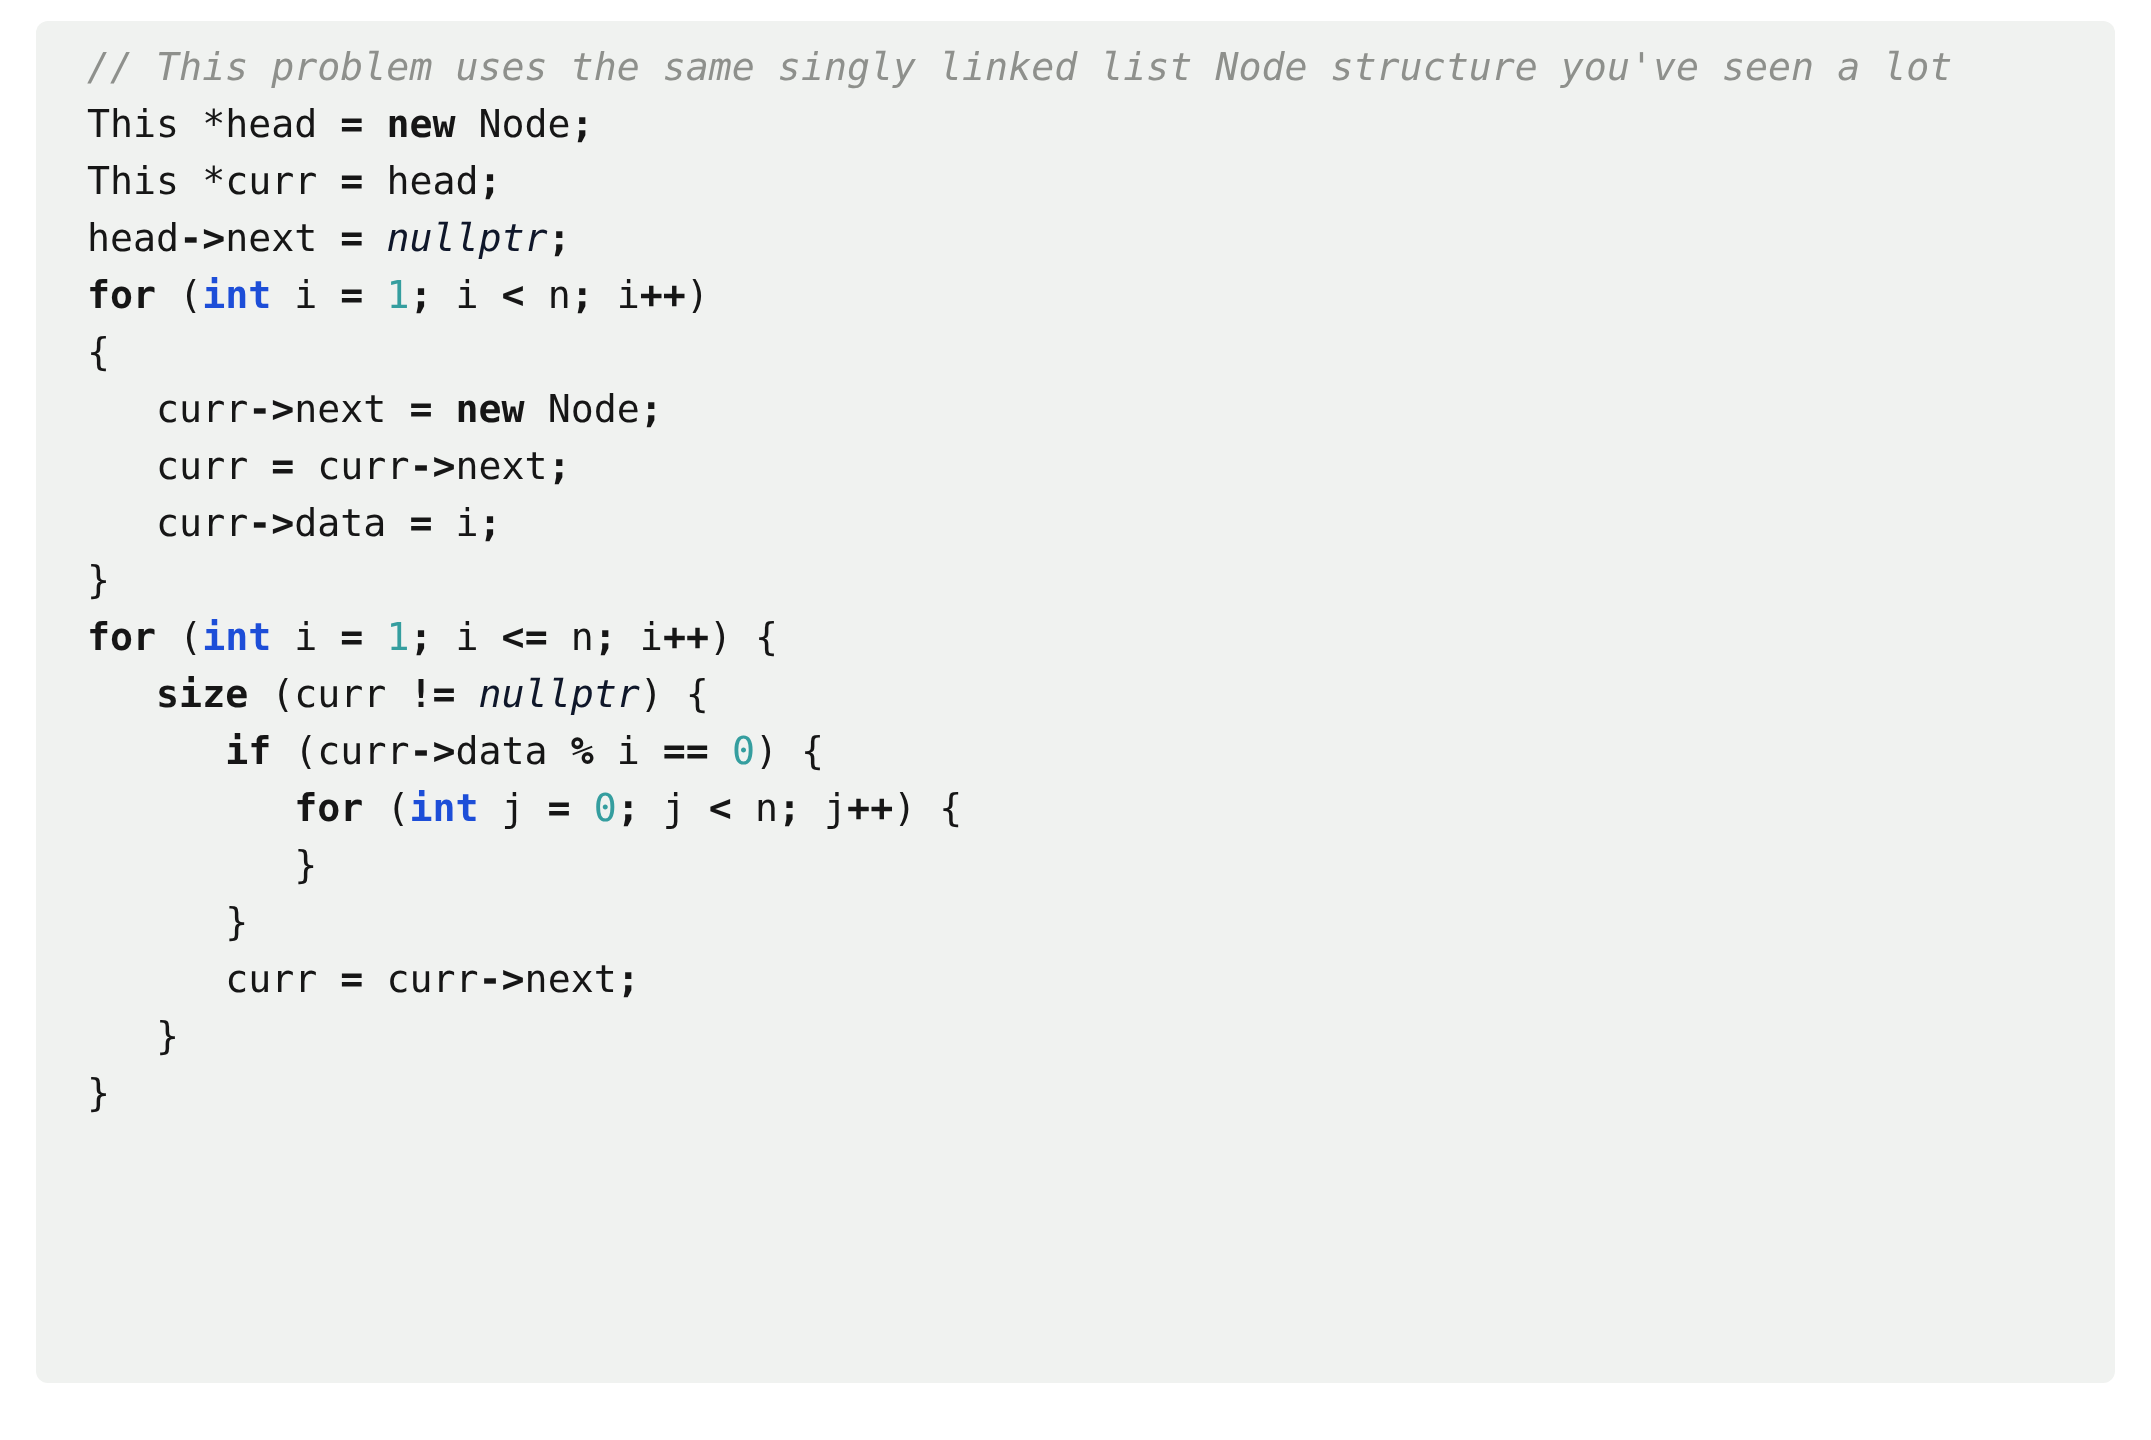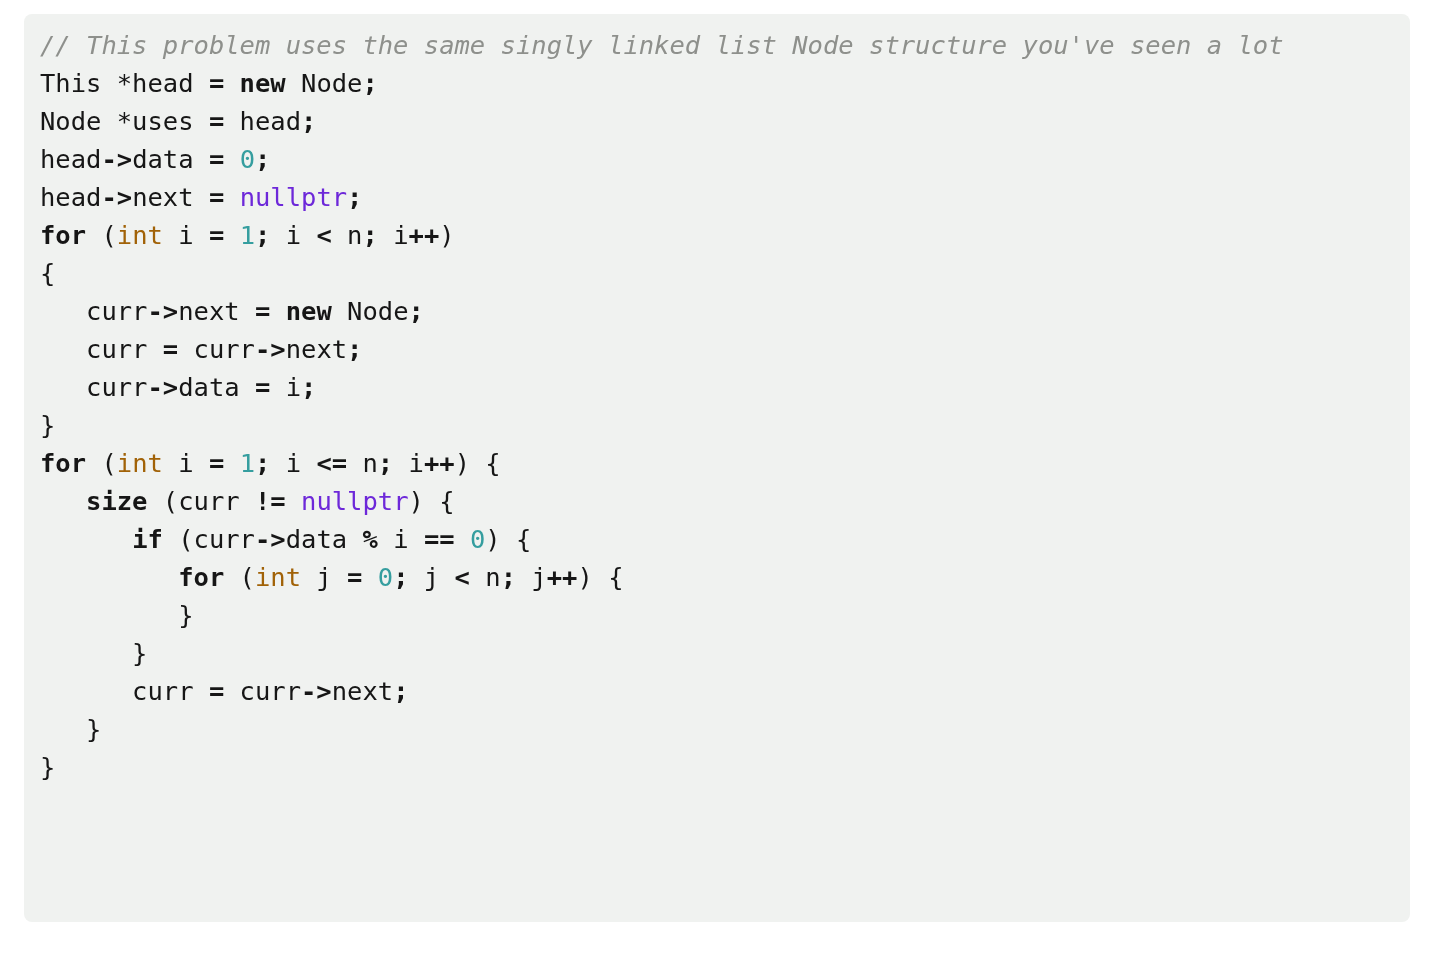--- a/index.html
+++ b/index.html
@@ -20,37 +20,37 @@
     background: #f0f2f0;
     border-radius: 8px;
     padding: 12px 16px;
     font-family: "DejaVu Sans Mono", "Liberation Mono", monospace;
   }
   .code-line {
     white-space: pre;
     font-size: 25.5px;
     line-height: 38px;
     color: #161616;
+    margin-left: 18px;
   }
   .tok-pl { color: #161616; }
   .tok-co { color: #8e908c; font-style: italic; }
   .tok-kw { color: #161616; font-weight: bold; text-align: center; }
-  .tok-dt { color: #a16207; font-weight: normal; }
-  .tok-cn { color: #6d28d9; }
+  .tok-dt { color: #1d4ed8; font-weight: bold; }
+  .tok-cn { color: #0f172a; font-style: italic; }
   .tok-dv { color: #359e9f; }
   .tok-op { color: #161616; font-weight: bold; }
 </style>
 </head>
 <body>
 
 <div class="code-block" style="background: rgb(240, 242, 240);">
     <div class="code-line"><span class="tok-co">// This problem uses the same singly linked list Node structure you've seen a lot</span></div>
     <div class="code-line"><span class="tok-pl">This *head </span><span class="tok-op">=</span><span class="tok-pl"> </span><span class="tok-kw">new</span><span class="tok-pl"> Node</span><span class="tok-op">;</span></div>
-    <div class="code-line"><span class="tok-pl">Node *uses </span><span class="tok-op">=</span><span class="tok-pl"> head</span><span class="tok-op">;</span></div>
-    <div class="code-line"><span class="tok-pl">head</span><span class="tok-op">-&gt;</span><span class="tok-pl">data </span><span class="tok-op">=</span><span class="tok-pl"> </span><span class="tok-dv">0</span><span class="tok-op">;</span></div>
+    <div class="code-line"><span class="tok-pl">This *curr </span><span class="tok-op">=</span><span class="tok-pl"> head</span><span class="tok-op">;</span></div>
     <div class="code-line"><span class="tok-pl">head</span><span class="tok-op">-&gt;</span><span class="tok-pl">next </span><span class="tok-op">=</span><span class="tok-pl"> </span><span class="tok-cn">nullptr</span><span class="tok-op">;</span></div>
     <div class="code-line"><span class="tok-kw">for</span><span class="tok-pl"> (</span><span class="tok-dt">int</span><span class="tok-pl"> i </span><span class="tok-op">=</span><span class="tok-pl"> </span><span class="tok-dv">1</span><span class="tok-op">;</span><span class="tok-pl"> i </span><span class="tok-op">&lt;</span><span class="tok-pl"> n</span><span class="tok-op">;</span><span class="tok-pl"> i</span><span class="tok-op">++</span><span class="tok-pl">)</span></div>
     <div class="code-line"><span class="tok-pl">{</span></div>
     <div class="code-line"><span class="tok-pl">   curr</span><span class="tok-op">-&gt;</span><span class="tok-pl">next </span><span class="tok-op">=</span><span class="tok-pl"> </span><span class="tok-kw">new</span><span class="tok-pl"> Node</span><span class="tok-op">;</span></div>
     <div class="code-line"><span class="tok-pl">   curr </span><span class="tok-op">=</span><span class="tok-pl"> curr</span><span class="tok-op">-&gt;</span><span class="tok-pl">next</span><span class="tok-op">;</span></div>
     <div class="code-line"><span class="tok-pl">   curr</span><span class="tok-op">-&gt;</span><span class="tok-pl">data </span><span class="tok-op">=</span><span class="tok-pl"> i</span><span class="tok-op">;</span></div>
     <div class="code-line"><span class="tok-pl">}</span></div>
     <div class="code-line"><span class="tok-kw">for</span><span class="tok-pl"> (</span><span class="tok-dt">int</span><span class="tok-pl"> i </span><span class="tok-op">=</span><span class="tok-pl"> </span><span class="tok-dv">1</span><span class="tok-op">;</span><span class="tok-pl"> i </span><span class="tok-op">&lt;=</span><span class="tok-pl"> n</span><span class="tok-op">;</span><span class="tok-pl"> i</span><span class="tok-op">++</span><span class="tok-pl">) {</span></div>
     <div class="code-line"><span class="tok-pl">   </span><span class="tok-kw">size</span><span class="tok-pl"> (curr </span><span class="tok-op">!=</span><span class="tok-pl"> </span><span class="tok-cn">nullptr</span><span class="tok-pl">) {</span></div>
     <div class="code-line"><span class="tok-pl">      </span><span class="tok-kw">if</span><span class="tok-pl"> (curr</span><span class="tok-op">-&gt;</span><span class="tok-pl">data </span><span class="tok-op">%</span><span class="tok-pl"> i </span><span class="tok-op">==</span><span class="tok-pl"> </span><span class="tok-dv">0</span><span class="tok-pl">) {</span></div>

